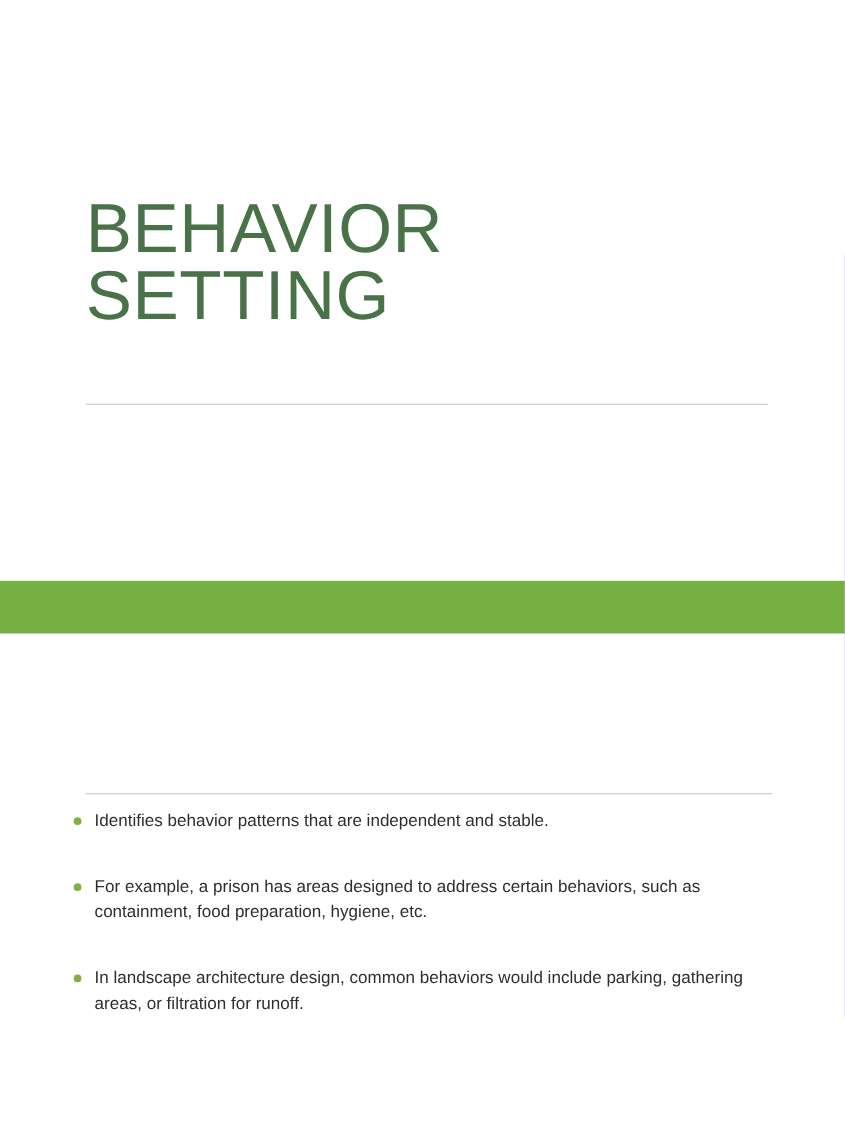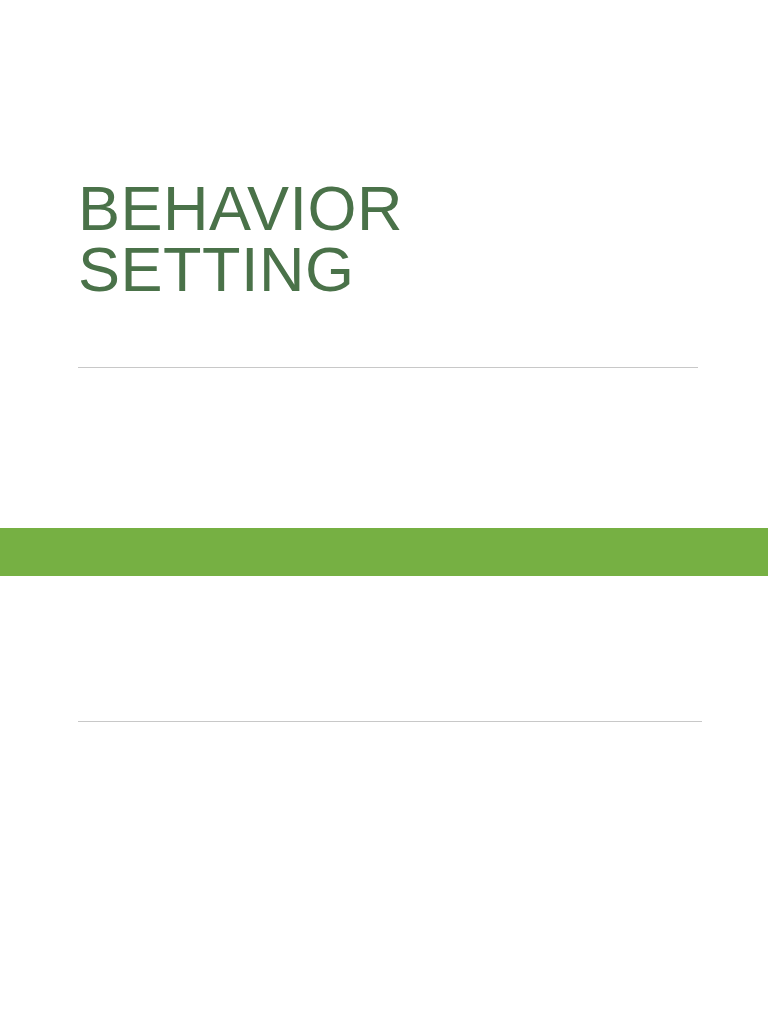--- a/index.html
+++ b/index.html
@@ -126,16 +126,28 @@
 SETTING</div>
     </div>
     <div class="title-rule"></div>
     <div class="green-band"></div>
   </section>
 
   <section class="slide-content">
     <div class="heading-rule"></div>
 
     <div class="bullets">
+      <div class="bullet-item">
+        <span class="bullet-dot"></span>
+        <span class="bullet-text">Identifies behavior patterns that are independent and stable.</span>
+      </div>
+      <div class="bullet-item">
+        <span class="bullet-dot"></span>
+        <span class="bullet-text">For example, a prison has areas designed to address certain behaviors, such as containment, food preparation, hygiene, etc.</span>
+      </div>
+      <div class="bullet-item">
+        <span class="bullet-dot"></span>
+        <span class="bullet-text">In landscape architecture design, common behaviors would include parking, gathering areas, or filtration for runoff.</span>
+      </div>
     </div>
   </section>
 
 </div>
 
 </body></html>

